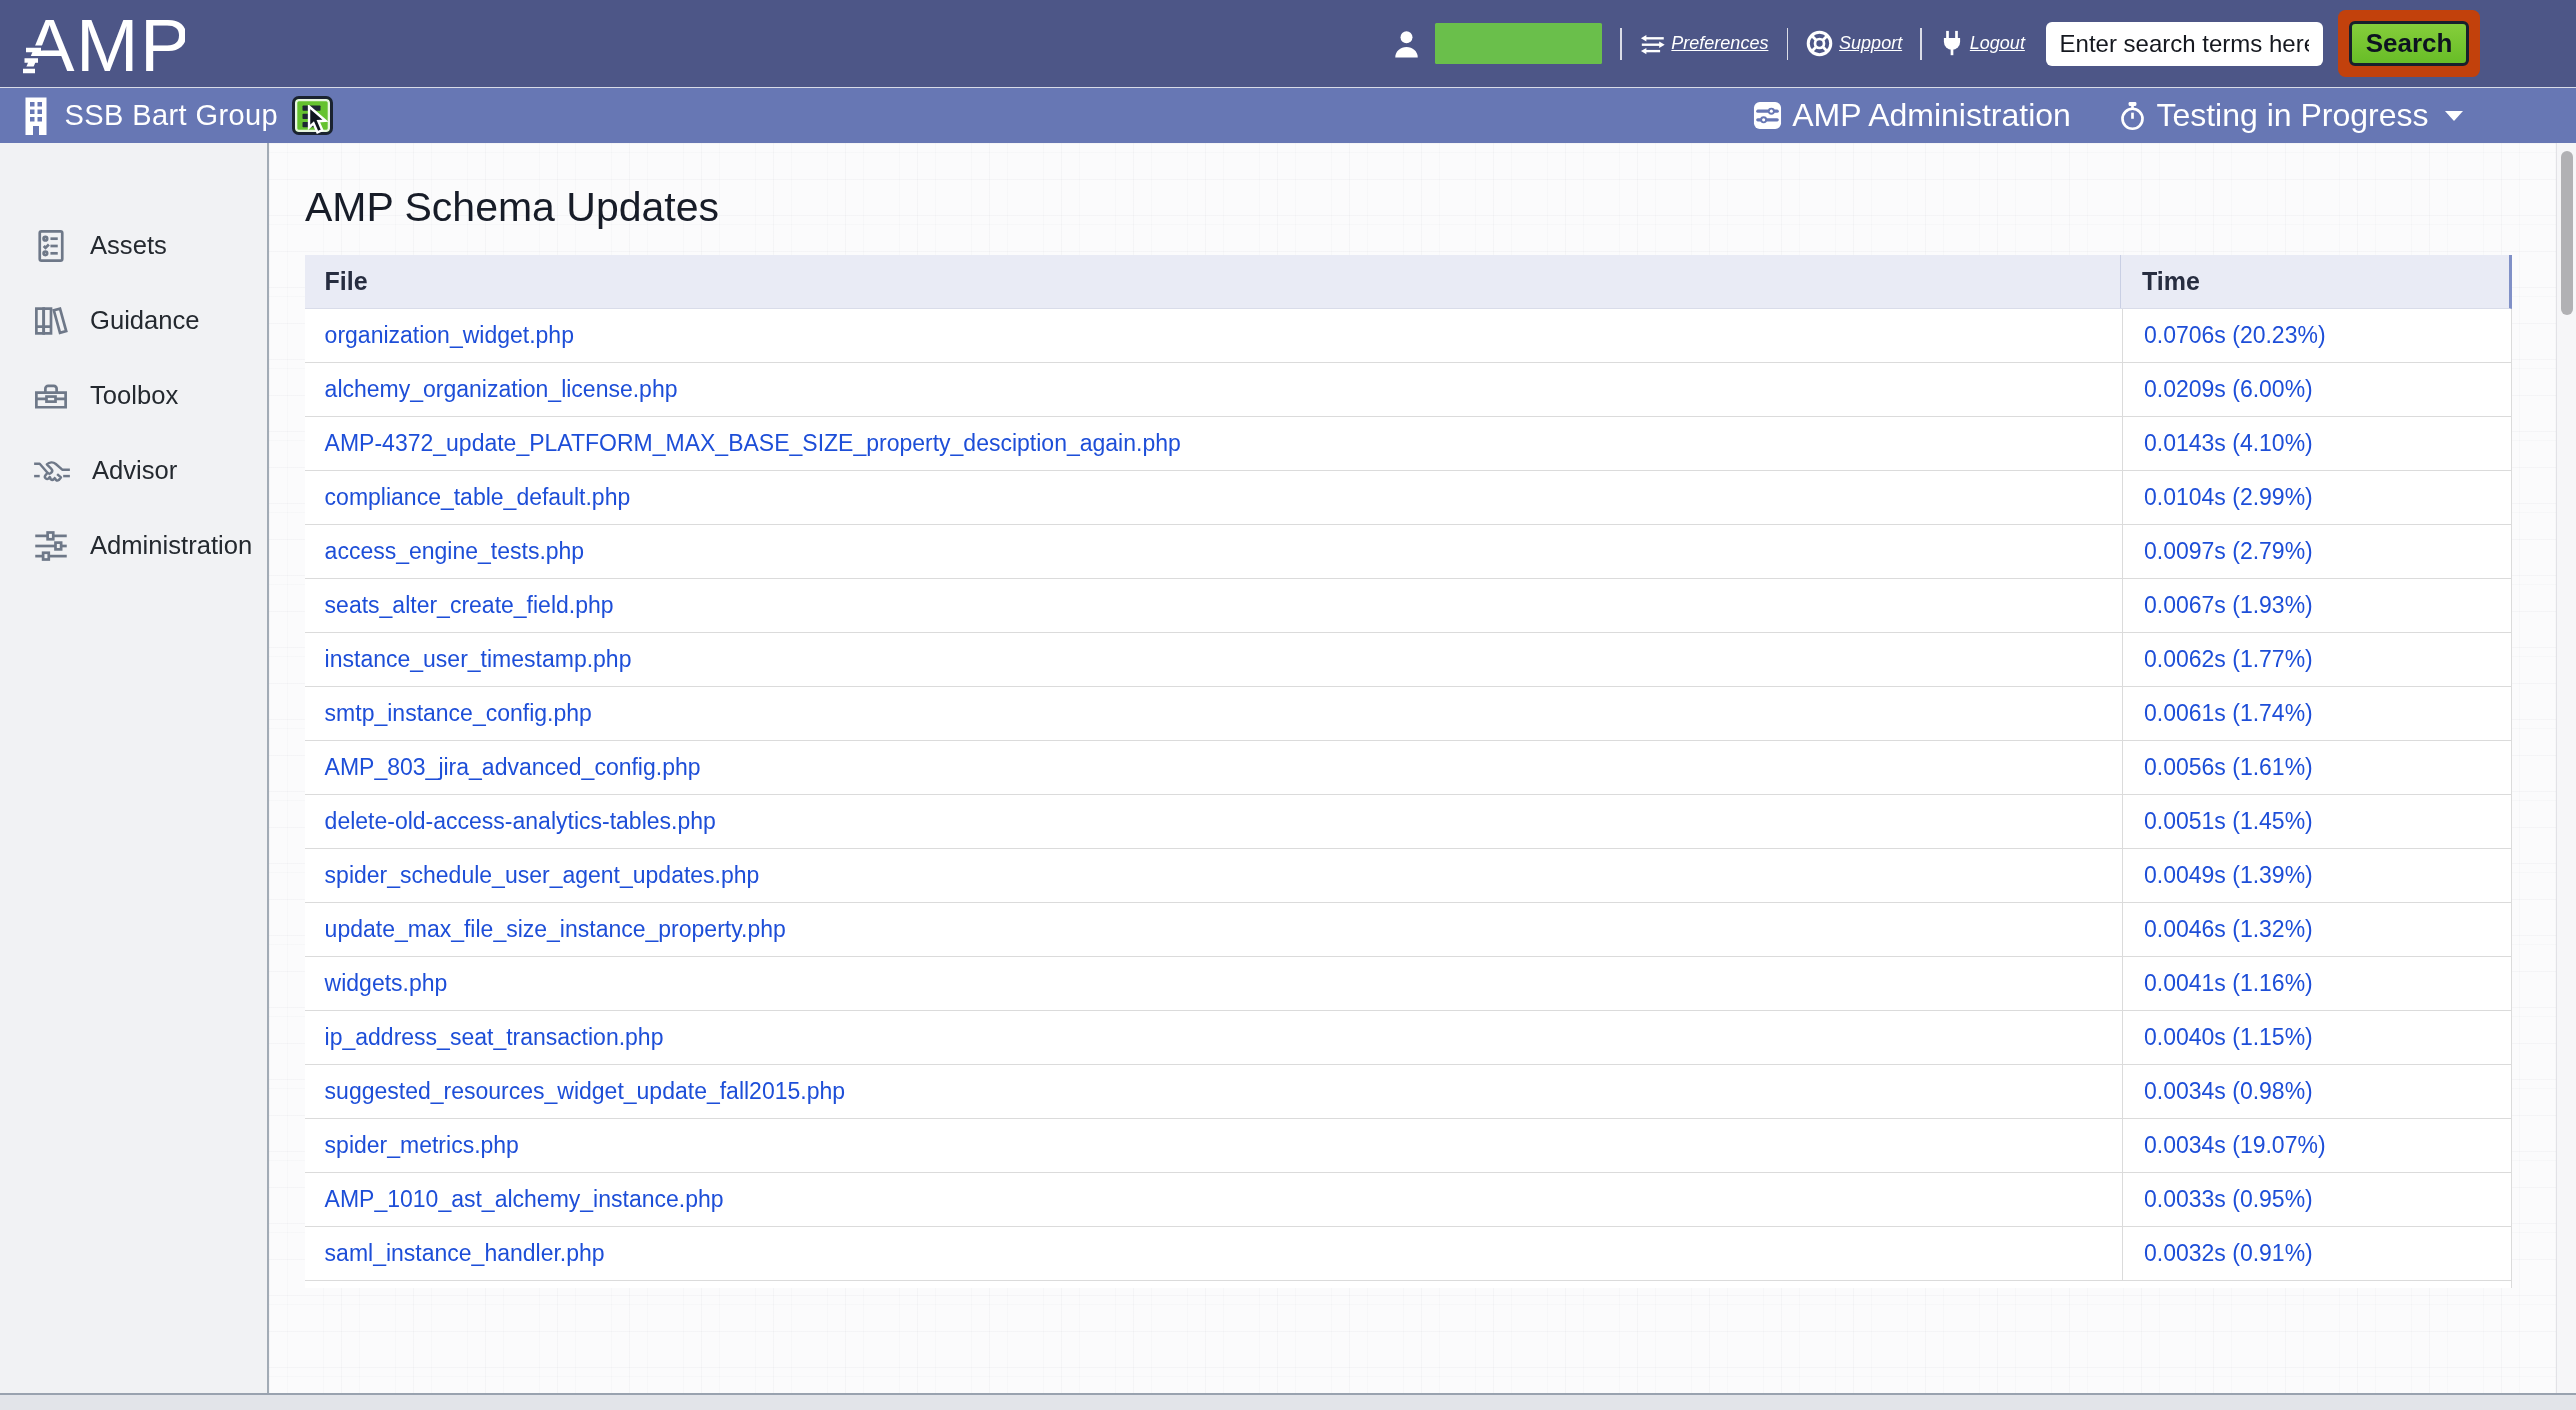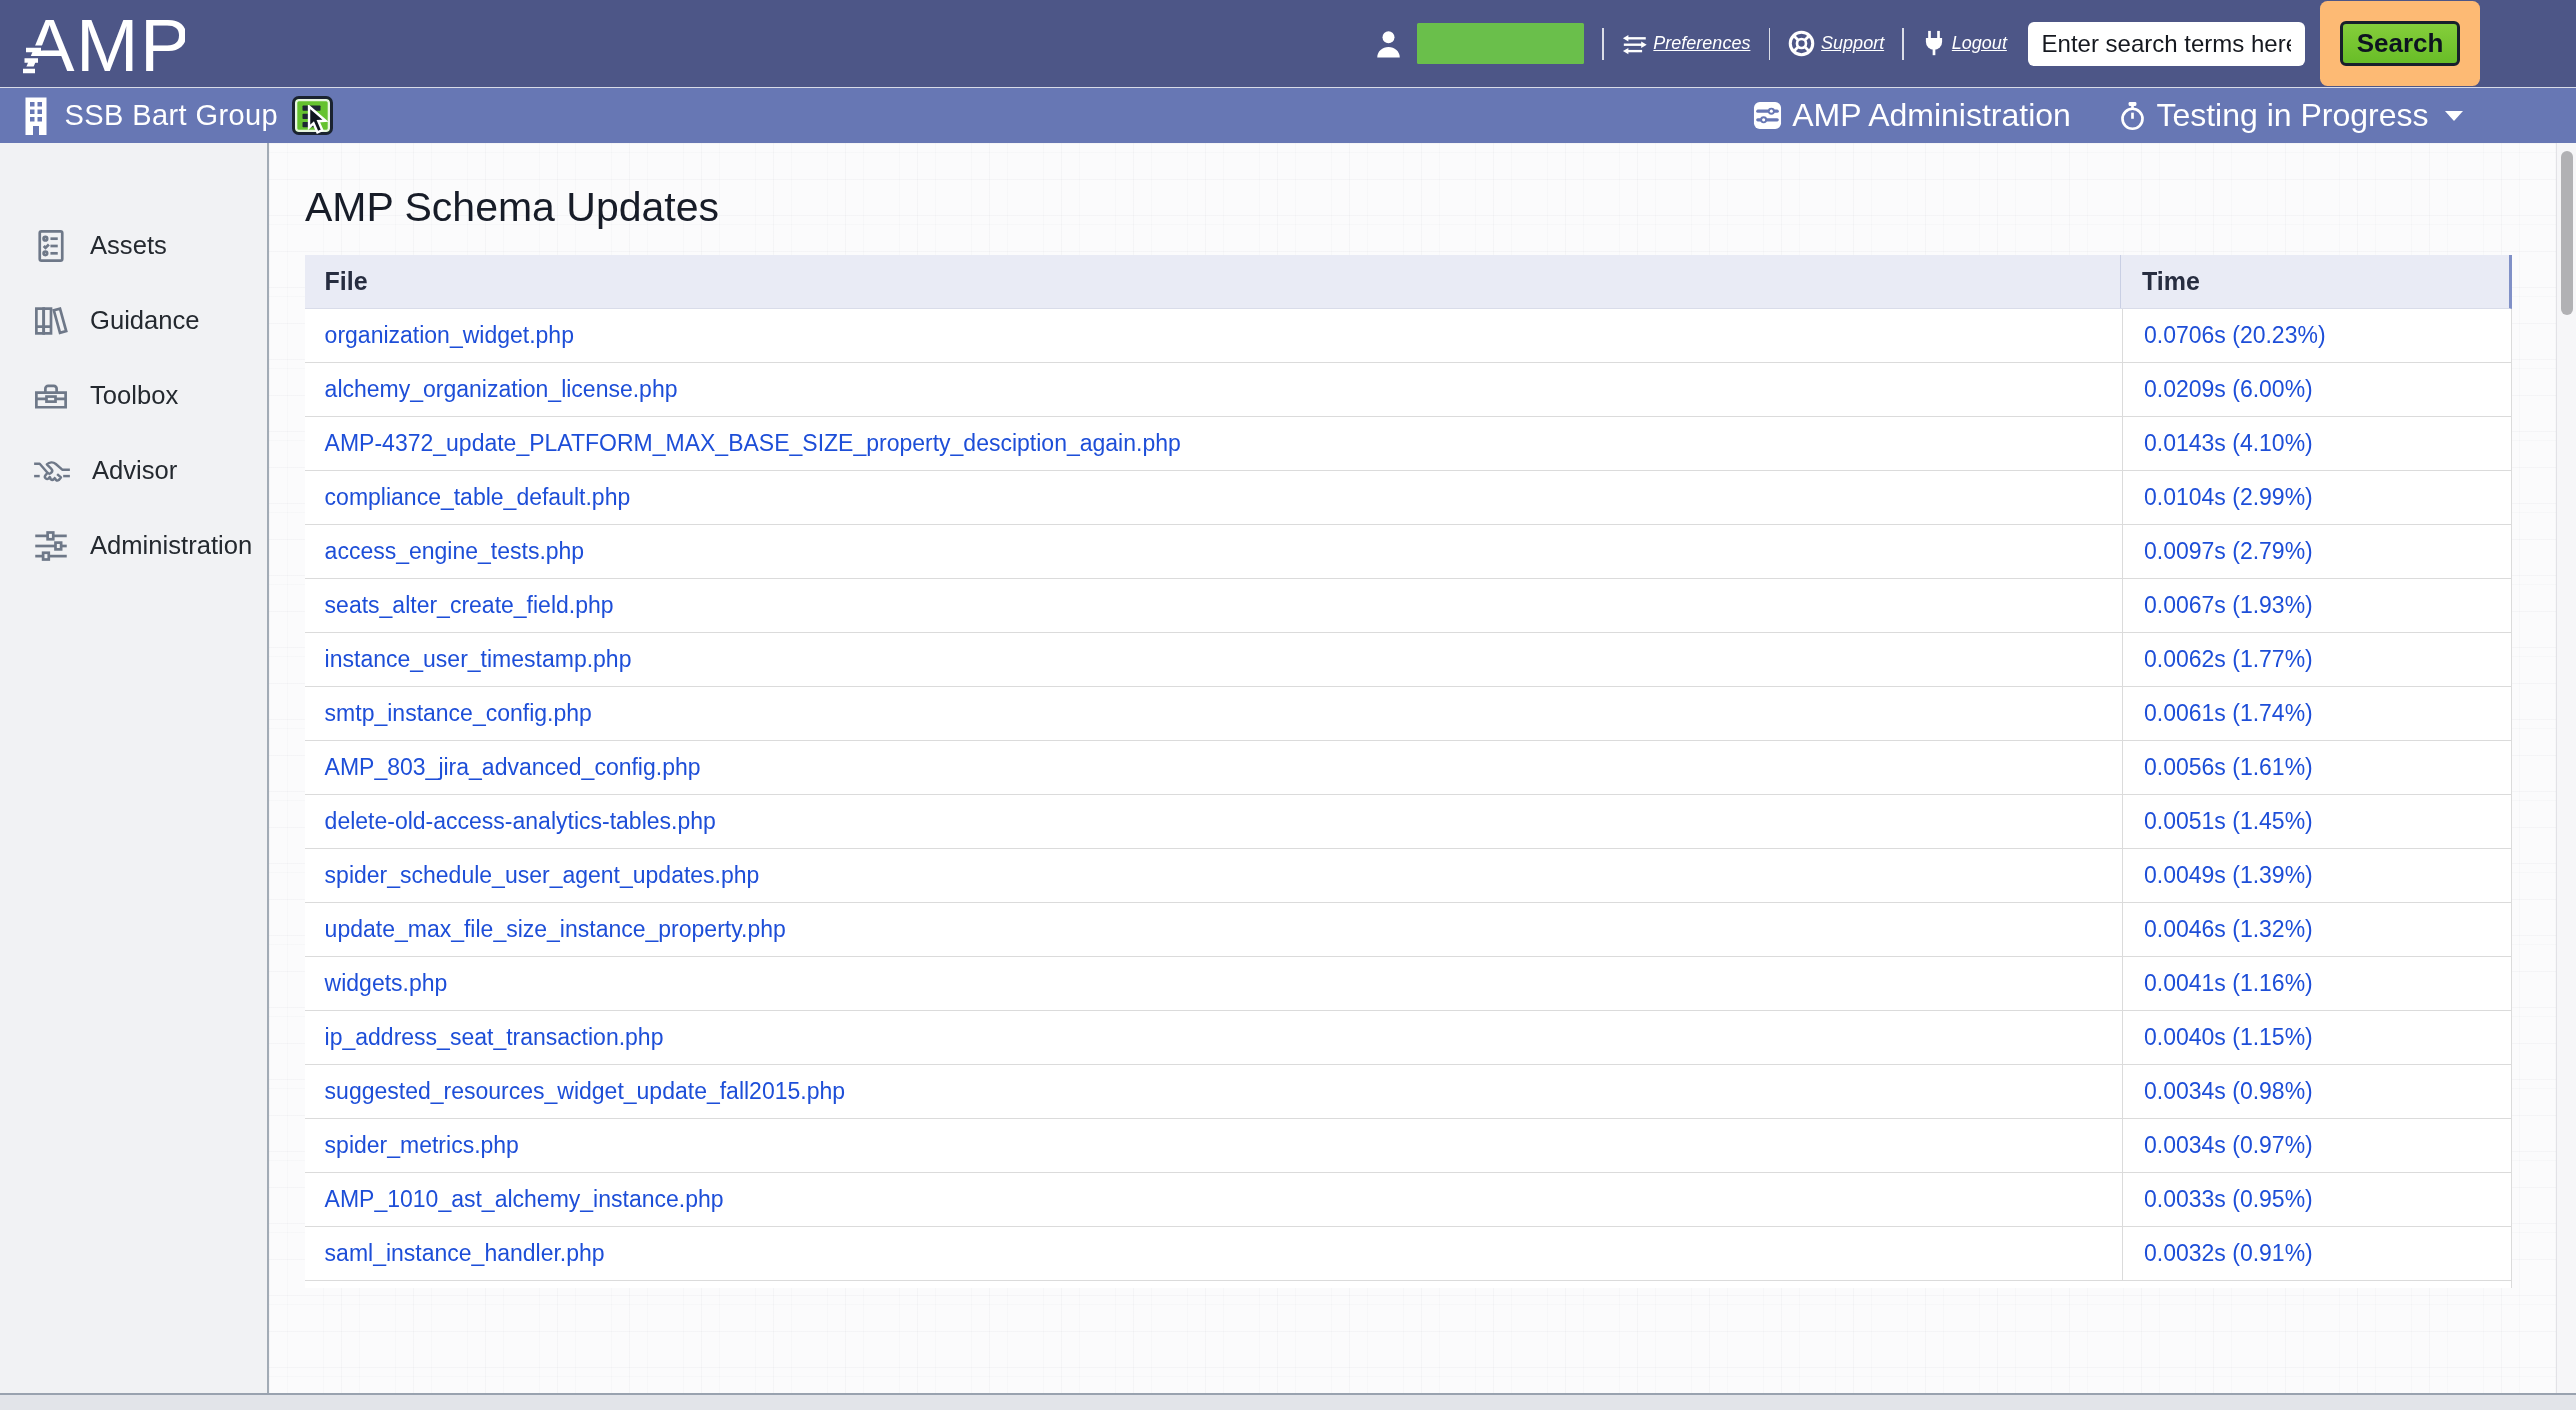--- a/index.html
+++ b/index.html
@@ -14,21 +14,21 @@
   .logo { display:flex; align-items:flex-start; }
   .top-right { margin-left:auto; display:flex; align-items:center; gap:13.6px; }
   .person-icon svg { display:block; }
   .user-badge { width:167px; height:41px; background:#6abf4b; border-radius:1.5px; }
   .tsep { width:1.5px; height:32px; background:rgba(255,255,255,.8); margin:0 4.5px; }
   .toplink { display:flex; align-items:center; gap:6px; color:#fff; font-size:18px;
     text-decoration:underline; cursor:pointer; white-space:nowrap;font-style:italic; }
   .search-input { width:277px; height:44px; border:none; border-radius:6px; font-size:24px;
     padding:0 13.6px; color:#15181f; font-family:"Liberation Sans",sans-serif; margin-left:7.5px; }
   .search-input::placeholder { color:#15181f; opacity:1; }
-  .search-wrap { background:#fdba74; border-radius:7.5px; padding:20px; margin-left:1.5px; }
+  .search-wrap { background:#c2410c; border-radius:7.5px; padding:11px; margin-left:1.5px; }
   .search-btn { display:block; border:3px solid #18202c; border-radius:6px;
     background:linear-gradient(#85ce3b, #68bd27); color:#0d1320; font-weight:bold;
     font-size:26px; padding:3.8px 13.6px; font-family:"Liberation Sans",sans-serif; cursor:pointer; }
 
   
   .orgbar { height:56px; background:#6777b4; border-top:1.5px solid #d9dce8;
     display:flex; align-items:center; padding:0 113px 0 21px; gap:13.6px; }
   .org-name { color:#fff; font-size:29px; font-weight:500; letter-spacing:0.4px; }
   .org-switch { position:relative; width:41px; height:39px; background:#65c22f;
     border:3px solid #1b2330; border-radius:6.8px; box-shadow:0 0 0 2.3px rgba(255,255,255,.85) inset;
@@ -355,21 +355,21 @@
             <div class="trow">
               <div class="td td-file">ip_address_seat_transaction.php</div>
               <div class="td td-time">0.0040s (1.15%)</div>
             </div>
             <div class="trow">
               <div class="td td-file">suggested_resources_widget_update_fall2015.php</div>
               <div class="td td-time">0.0034s (0.98%)</div>
             </div>
             <div class="trow">
               <div class="td td-file">spider_metrics.php</div>
-              <div class="td td-time">0.0034s (0.97%)</div>
+              <div class="td td-time">0.0034s (19.07%)</div>
             </div>
             <div class="trow">
               <div class="td td-file">AMP_1010_ast_alchemy_instance.php</div>
               <div class="td td-time">0.0033s (0.95%)</div>
             </div>
             <div class="trow">
               <div class="td td-file">saml_instance_handler.php</div>
               <div class="td td-time">0.0032s (0.91%)</div>
             </div>
           </div>

